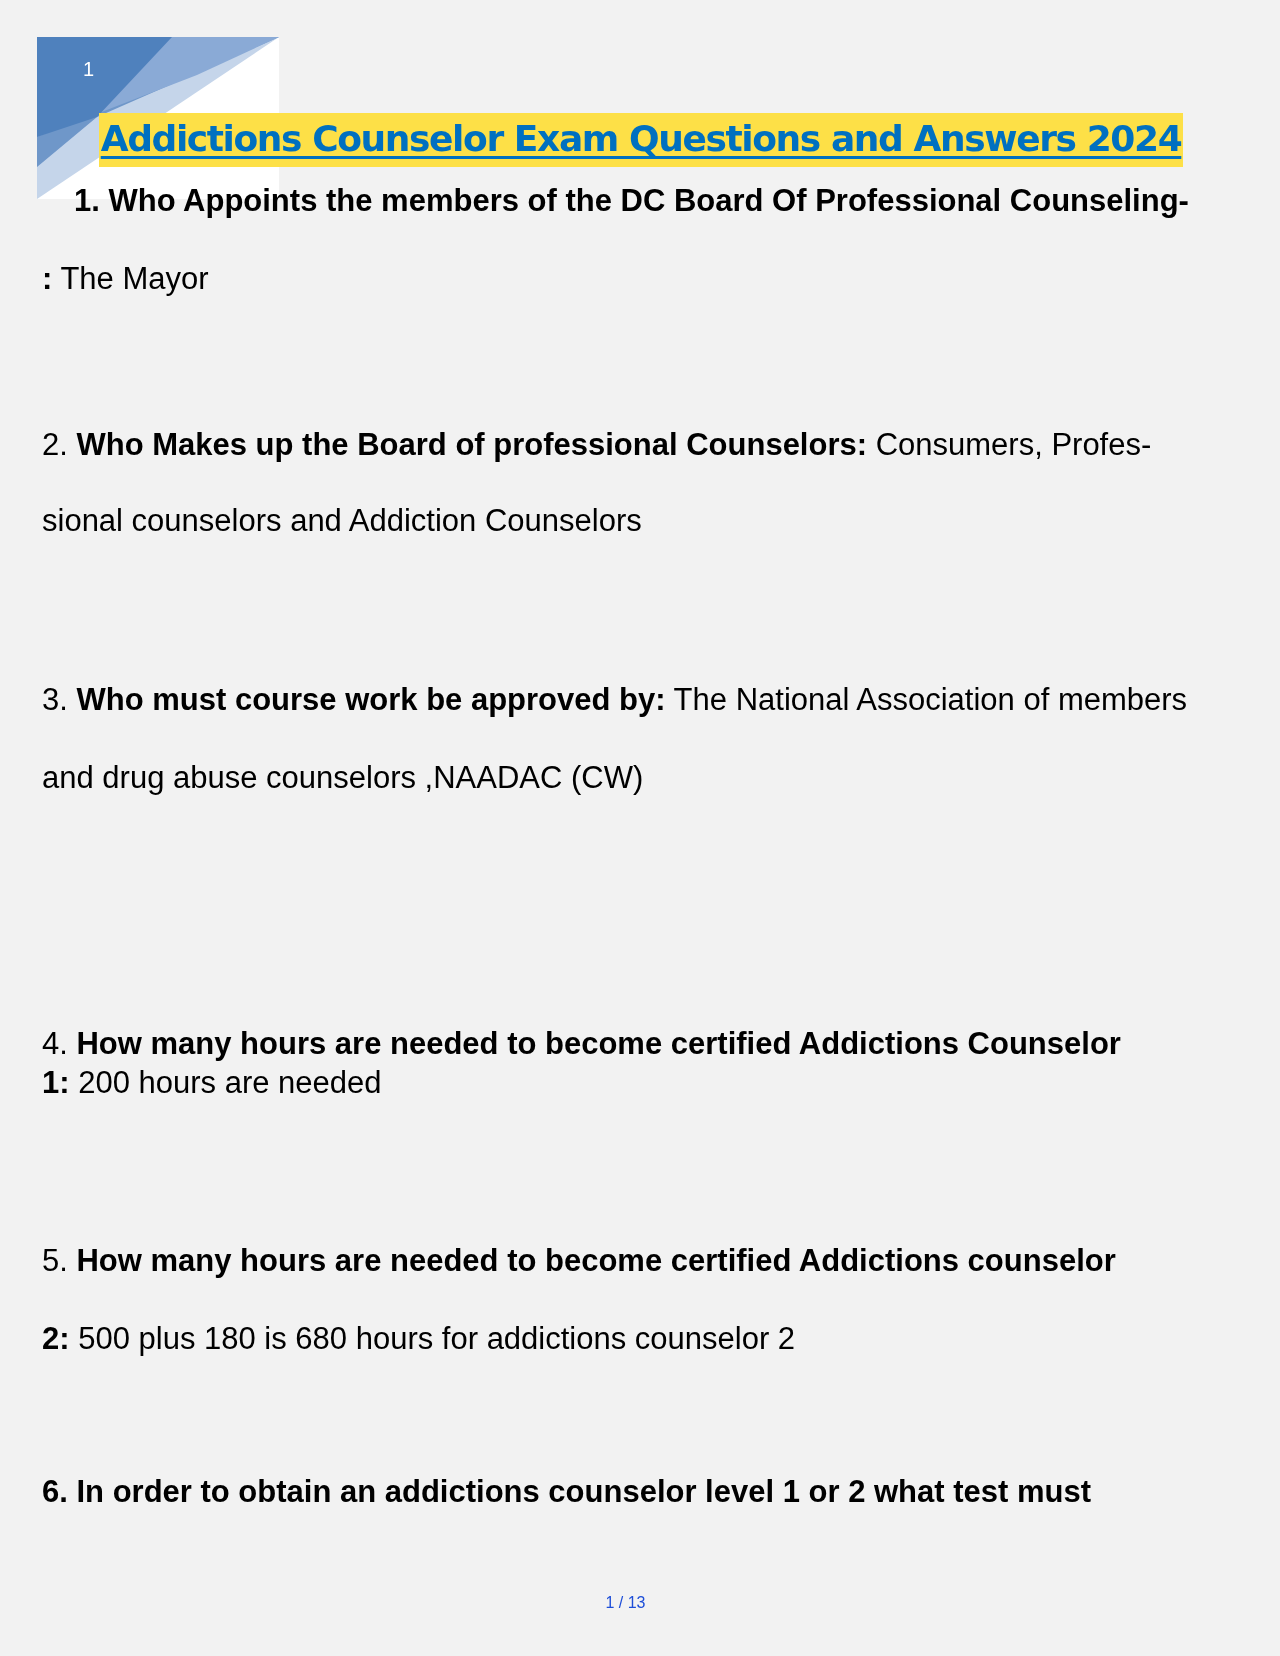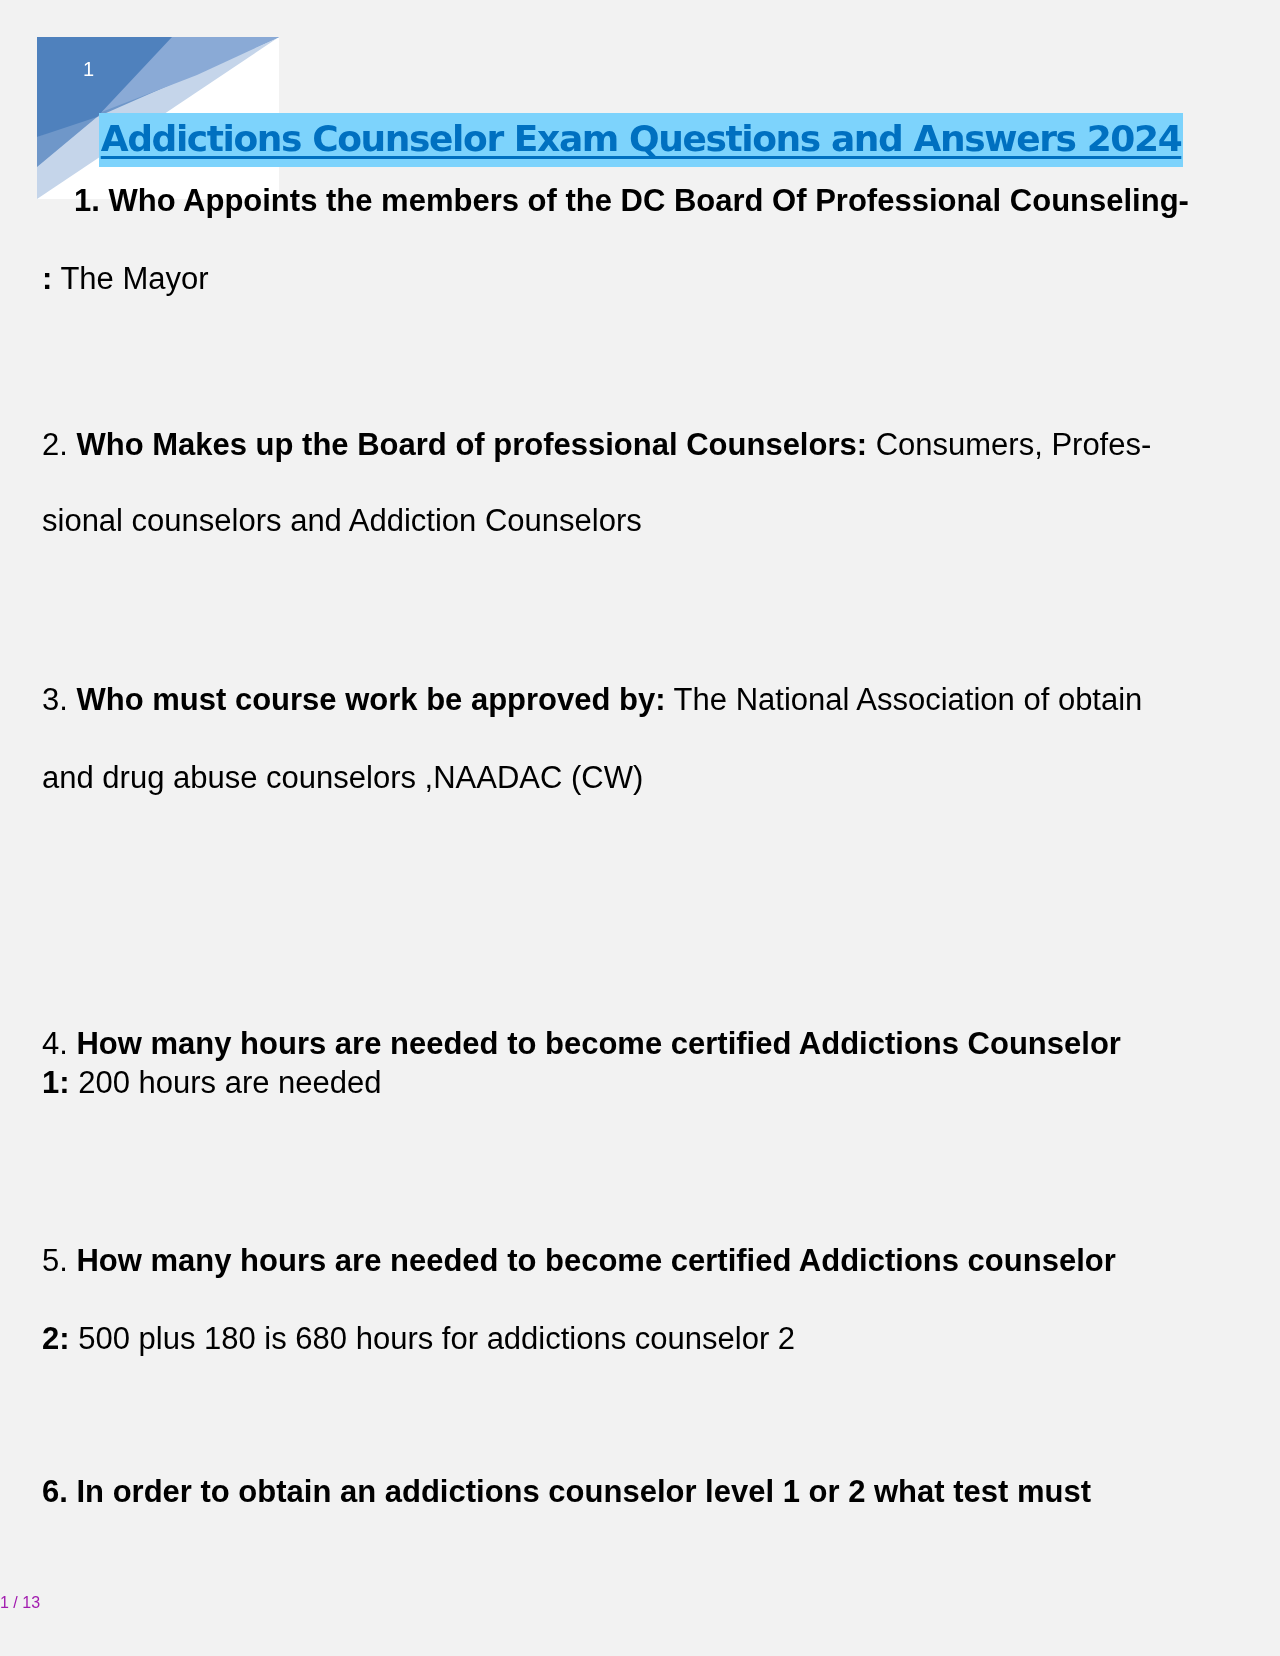--- a/index.html
+++ b/index.html
@@ -27,21 +27,21 @@
       color: #ffffff;
       font-size: 20px;
       font-family: "Liberation Sans", sans-serif;
     }
 
     
     .title-wrap {
       position: absolute;
       left: 99px; top: 113px;
       width: 1084px; height: 54px;
-      background: #7dd3fc;
+      background: #fde047;
     }
     .title {
       position: absolute;
       left: 0; top: 2px;
       width: 100%;
       text-align: center;
       color: #0070c0;
       font-family: "DejaVu Sans", sans-serif;
       font-weight: bold;
       font-size: 36px;
@@ -60,23 +60,23 @@
       font-size: 31px;
       line-height: 40px;
       white-space: nowrap;
     }
     .b { font-weight: bold; }
 
     .page-number {
       position: absolute;
       left: 0; width: 1251px;
       top: 1594px;
-      text-align: left;
+      text-align: center;
       font-size: 16px;
-      color: #a21caf;
+      color: #1d4ed8;
     }
   </style>
 </head>
 <body>
 
 <div class="page">
 
   <div class="header-graphic">
     <svg viewBox="0 0 242 162" preserveAspectRatio="none">
       <rect x="0" y="0" width="242" height="162" fill="#ffffff"></rect>
@@ -100,21 +100,21 @@
   </div>
 
   <div class="line" style="top:425px;">
     <span>2. </span><span class="b">Who Makes up the Board of professional Counselors:</span><span> Consumers, Profes-</span>
   </div>
   <div class="line" style="top:501px;">
     <span>sional counselors and Addiction Counselors</span>
   </div>
 
   <div class="line" style="top:680px;">
-    <span>3. </span><span class="b">Who must course work be approved by:</span><span> The National Association of obtain</span>
+    <span>3. </span><span class="b">Who must course work be approved by:</span><span> The National Association of members</span>
   </div>
   <div class="line" style="top:758px;">
     <span>and drug abuse counselors ,NAADAC (CW)</span>
   </div>
 
   <div class="line" style="top:1024px;">
     <span>4. </span><span class="b">How many hours are needed to become certified Addictions Counselor</span>
   </div>
   <div class="line" style="top:1063px;">
     <span class="b">1:</span><span> 200 hours are needed</span>

